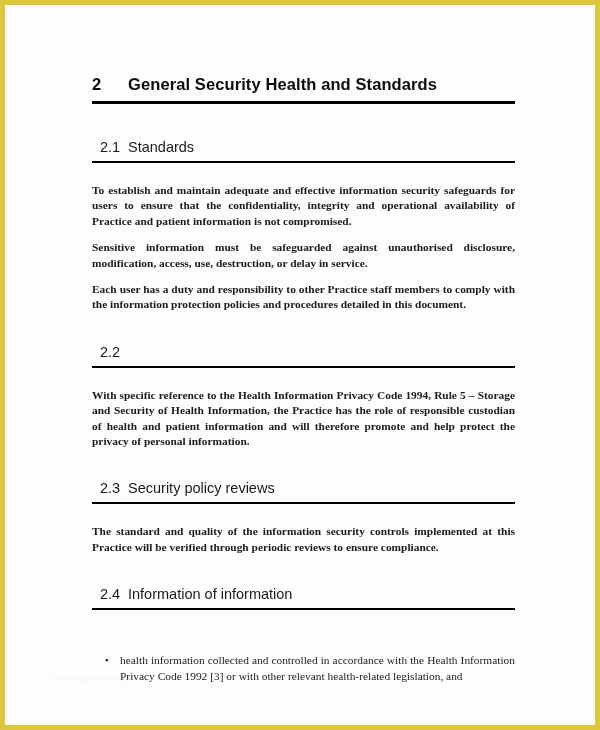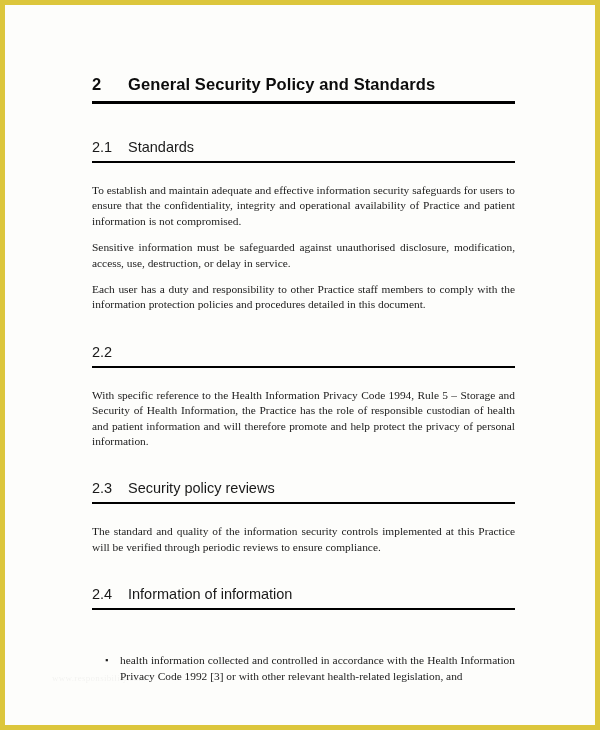--- a/index.html
+++ b/index.html
@@ -77,36 +77,38 @@
     font-family: "Liberation Sans", sans-serif;
     font-weight: normal;
     font-size: 14.5px;
     color: #1a1a1a;
     margin: 0;
     padding: 0 0 6px 0;
   }
   .h2 .num {
     width: 36px;
     flex: 0 0 36px;
+    text-align: center;
   }
   .rule-thin {
     height: 2px;
     background: #000000;
     width: 100%;
   }
 
   
   p.body {
     font-family: "Liberation Serif", serif;
     font-size: 11.4px;
     line-height: 15.4px;
     color: #1b1b1b;
     text-align: justify;
     margin: 0;
     padding: 0;
+    font-weight: bold;
   }
 
   
   .gap-h1-to-h2   { height: 35px; }
   .gap-rule-to-p  { height: 20px; }
   .gap-para       { height: 11px; }
   .gap-p-to-h2    { height: 31px; }
   .gap-list-top   { height: 12px; }
 
   
@@ -152,21 +154,21 @@
 <body>
 
 <div class="page">
   <div class="sheet">
 
     <div class="content">
 
       <div class="h1-block">
         <div class="h1">
           <span class="num">2</span>
-          <span>General Security Policy and Standards</span>
+          <span>General Security Health and Standards</span>
         </div>
         <div class="rule-thick"></div>
       </div>
 
       <div class="gap-h1-to-h2"></div>
 
       <div class="h2-block">
         <div class="h2">
           <span class="num">2.1</span>
           <span>Standards</span>

